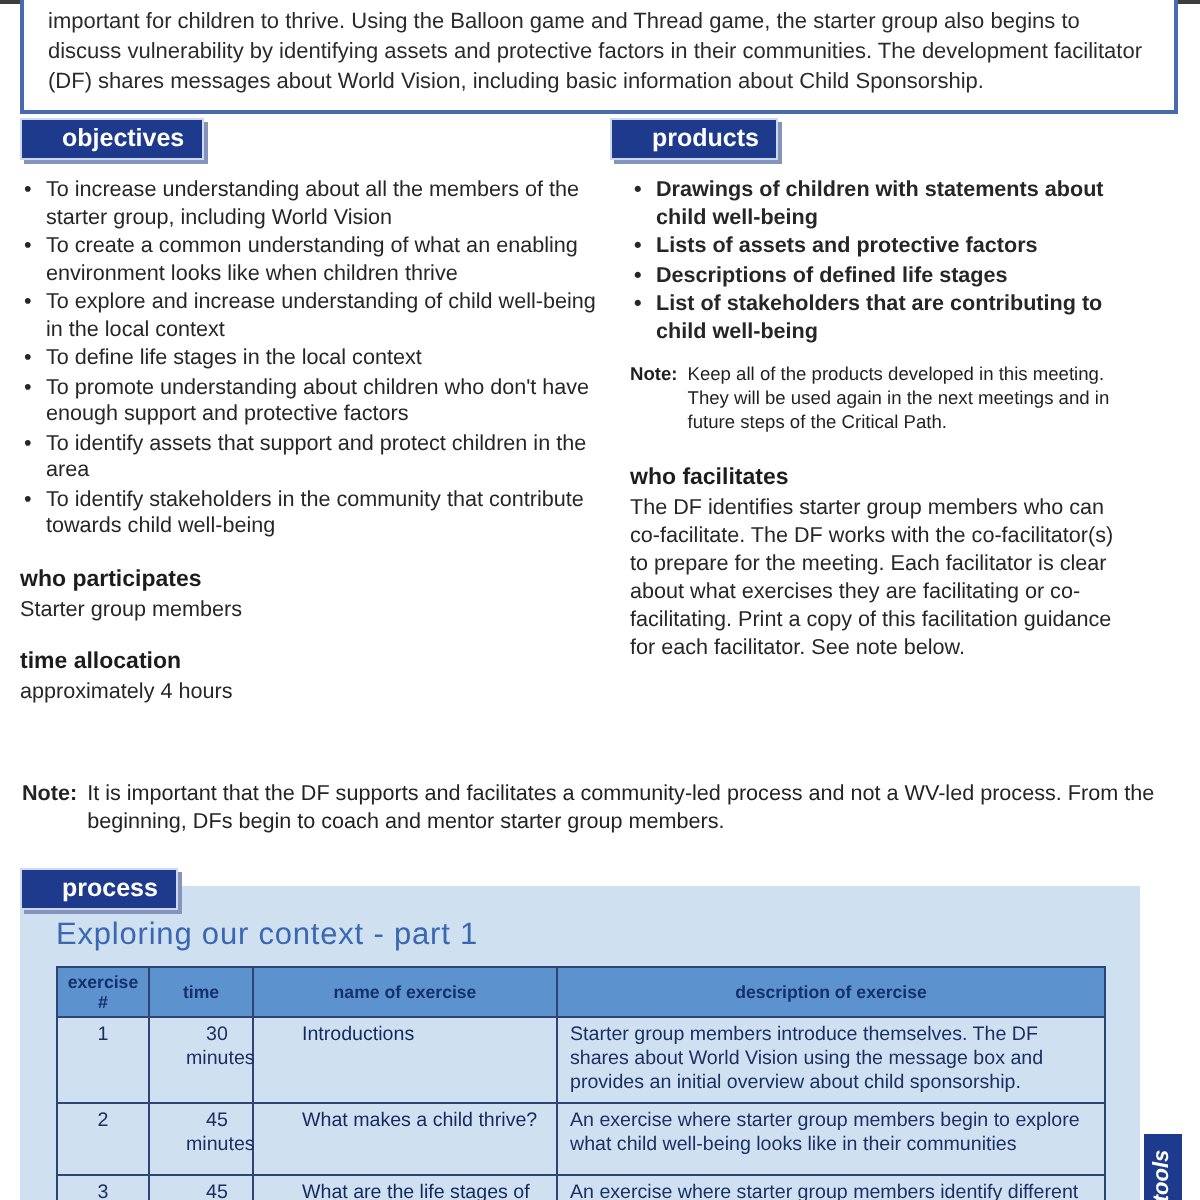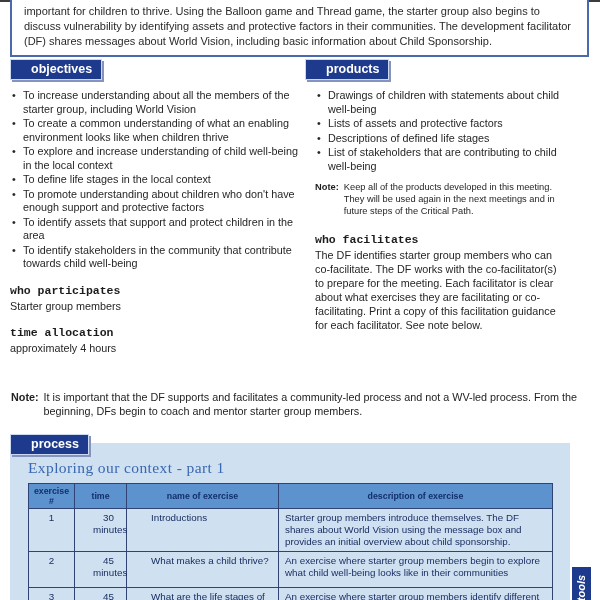--- a/index.html
+++ b/index.html
@@ -44,26 +44,25 @@
     padding-left: 13px;
     font-size: 10.8px; line-height: 13.5px;
     color: #262626;
     margin-bottom: 1px;
   }
   ul.bullets li::before {
     content: "\2022";
     position: absolute; left: 2px; top: 0;
     color: #262626;
   }
-  .col-right ul.bullets { width: 258px; margin-left: 10px; }
+  .col-right ul.bullets { width: 258px; margin-left: 10px; font-weight: bold; }
 
   .sub-heading {
     font-weight: bold; font-size: 11.5px; color: #1c1c1c;
     margin-top: 13px;
-    font-family: Liberation Mono, monospace;
   }
   .sub-body { font-size: 10.8px; line-height: 14px; color: #262626; margin-top: 2px; }
   .col-right .sub-heading, .col-right .sub-body { margin-left: 10px; width: 252px; }
 
   .small-note {
     display: flex; gap: 5px;
     margin: 9px 0 0 10px; width: 252px;
     font-size: 9.3px; line-height: 11.8px; color: #1f1f1f;
   }
   .small-note .nlabel { font-weight: bold; white-space: nowrap; }
@@ -77,21 +76,21 @@
 
   
   .process-panel {
     position: absolute; left: 10px; top: 443px; width: 560px; height: 157px;
     background: #cfe0f1;
   }
   .process-tab { position: absolute; left: 10px; top: 434px; z-index: 2; }
   .panel-title {
     padding: 16px 0 0 18px;
     color: #3a68b0;
-    font-size: 15.5px; font-weight: 500; letter-spacing: 0.4px; font-family: Liberation Serif, serif;
+    font-size: 15.5px; font-weight: 500; letter-spacing: 0.4px;
   }
   table.process-table {
     position: absolute; left: 18px; top: 40px;
     width: 524px;
     border-collapse: collapse;
     table-layout: fixed;
   }
   .process-table th, .process-table td { border: 1px solid #2f4375; }
   .process-table th {
     background: #5c92cd; color: #14306d;

